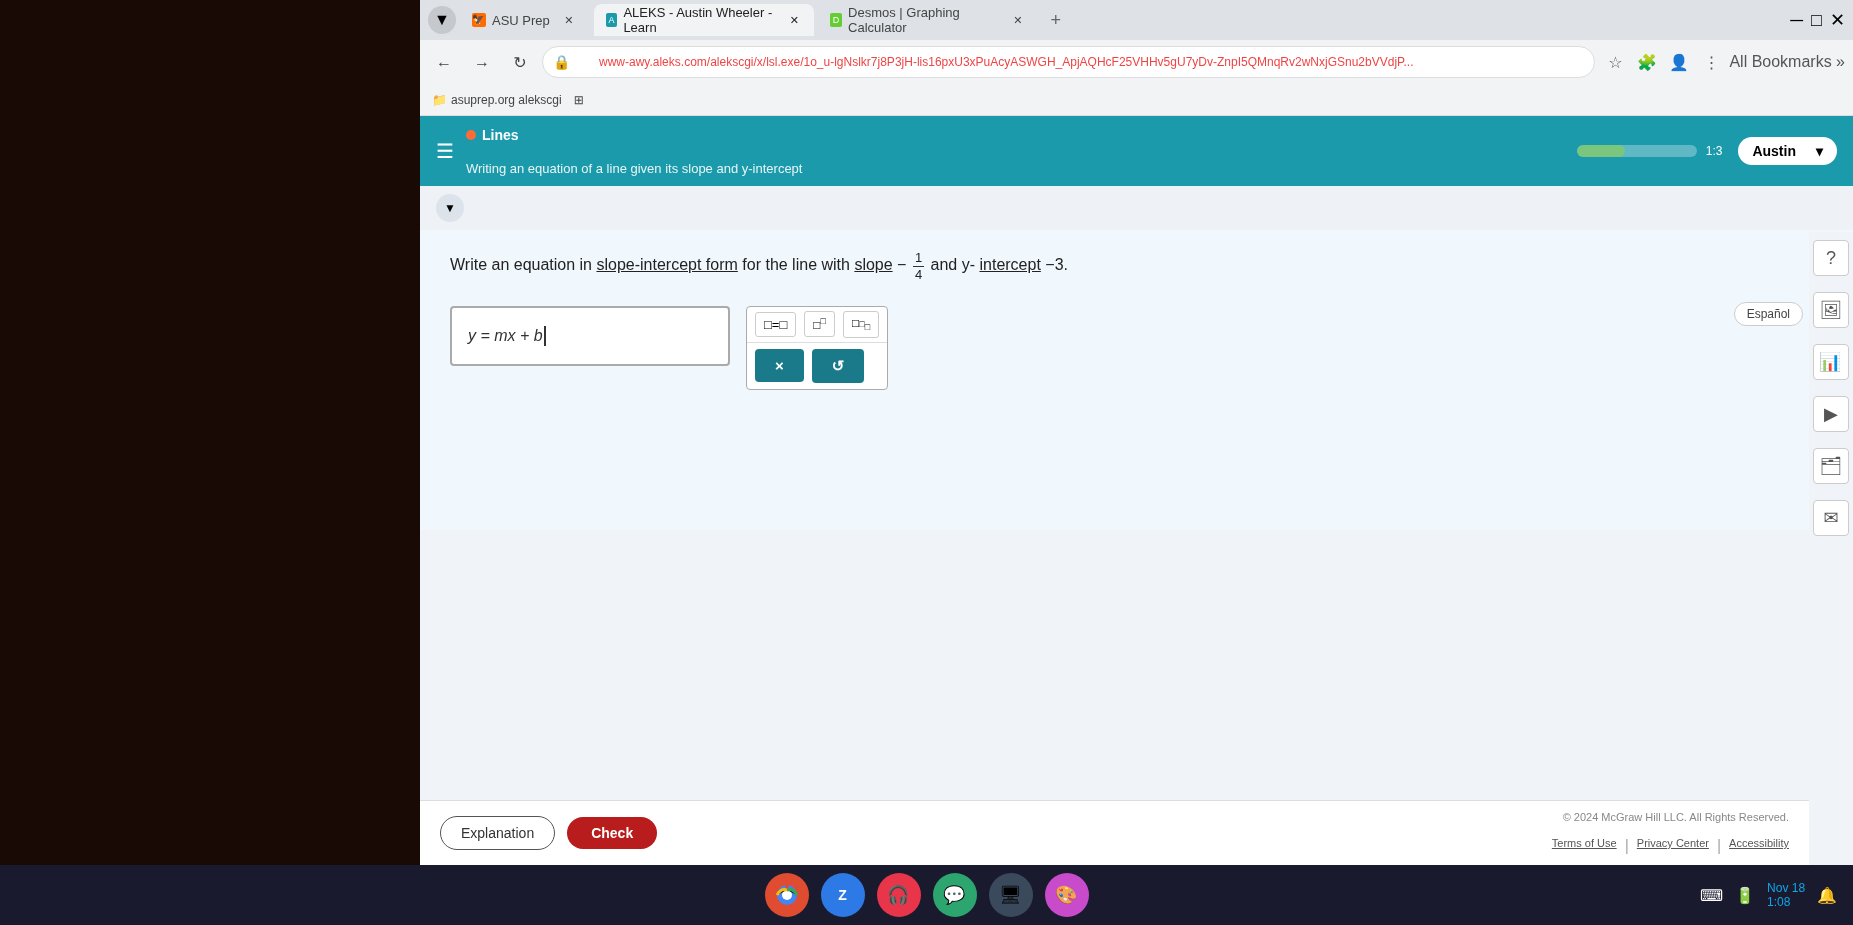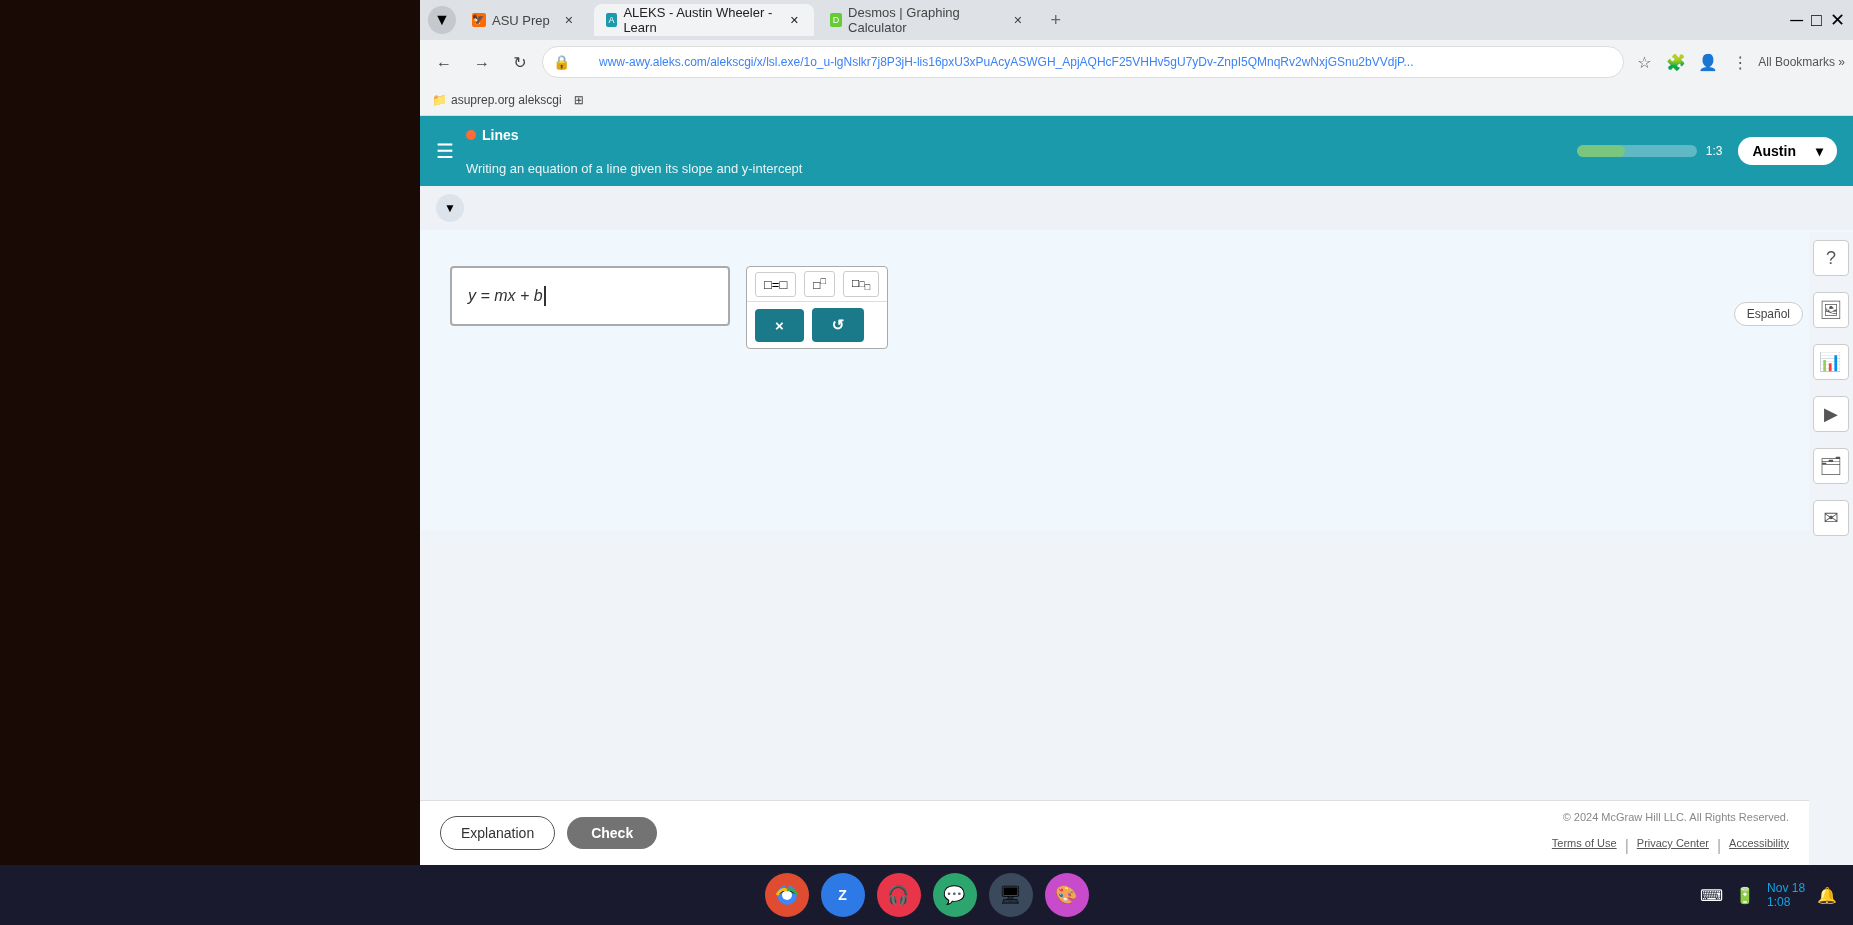--- a/index.html
+++ b/index.html
@@ -351,21 +351,21 @@
       background: white;
       cursor: pointer;
       font-size: 14px;
       color: #333;
     }
 
     .btn-check {
       padding: 8px 24px;
       border: none;
       border-radius: 20px;
-      background: #737373;
+      background: #b91c1c;
       cursor: pointer;
       font-size: 14px;
       color: white;
       font-weight: bold;
     }
 
     .footer-links {
       display: flex; gap: 8px;
     }
 
@@ -467,29 +467,29 @@
     </div>
   </div>
 
   <div class="address-bar-row">
     <div class="nav-btn">←</div>
     <div class="nav-btn">→</div>
     <div class="nav-btn">↻</div>
 
     <div class="address-input" style="position:relative;display:flex;align-items:center;">
       <span style="position:absolute;left:10px;font-size:14px;">🔒</span>
-      <span style="padding-left:24px;font-size:12px;color:#3b82f6;overflow:hidden;text-overflow:ellipsis;white-space:nowrap;">www-awy.aleks.com/alekscgi/x/lsl.exe/1o_u-lgNslkr7j8P3jH-lis16pxU3xPuAcyASWGH_ApjAQHcF25VHHv5gU7yDv-ZnpI5QMnqRv2wNxjGSnu2bVVdjP...</span>
+      <span style="padding-left:24px;font-size:12px;color:#ef4444;overflow:hidden;text-overflow:ellipsis;white-space:nowrap;">www-awy.aleks.com/alekscgi/x/lsl.exe/1o_u-lgNslkr7j8P3jH-lis16pxU3xPuAcyASWGH_ApjAQHcF25VHHv5gU7yDv-ZnpI5QMnqRv2wNxjGSnu2bVVdjP...</span>
     </div>
 
     <div class="toolbar-icons">
       <div class="toolbar-icon-btn">☆</div>
       <div class="toolbar-icon-btn">🧩</div>
       <div class="toolbar-icon-btn">👤</div>
       <div class="toolbar-icon-btn">⋮</div>
-      <div style="font-size:12px;color:#555;cursor:pointer;white-space:nowrap;">All Bookmarks »</div>
+      <div style="font-size:16px;color:#555;cursor:pointer;white-space:nowrap;">All Bookmarks »</div>
     </div>
   </div>
 
   <div class="bookmarks-bar">
     <div class="bookmark-item">
       <span>📁</span>
       <span>asuprep.org alekscgi</span>
     </div>
     <div class="bookmark-item">
       <span>⊞</span>
@@ -525,20 +525,34 @@
     </div>
   </div>
 
   <div class="espanol-btn">Español</div>
 
   <div class="collapse-row">
     <div class="collapse-btn">▼</div>
   </div>
 
   <div class="question-area">
+    <div class="question-text">
+      <span>Write an equation in</span>
+      <span class="underline">slope-intercept form</span>
+      <span>for the line with</span>
+      <span class="underline">slope</span>
+      <span> − </span>
+      <span class="fraction">
+        <span class="fraction-num">1</span>
+        <span class="fraction-den">4</span>
+      </span>
+      <span>and y-</span>
+      <span class="underline">intercept</span>
+      <span>−3.</span>
+    </div>
 
     <div class="answer-area">
       <div class="math-input-box">
         <span>y = mx + b</span>
         <span style="display:inline-block;width:2px;height:20px;background:#333;animation:none;margin-left:1px;"></span>
       </div>
 
       <div class="math-toolbar">
         <div class="math-toolbar-row1">
           <button class="math-tool-btn">

